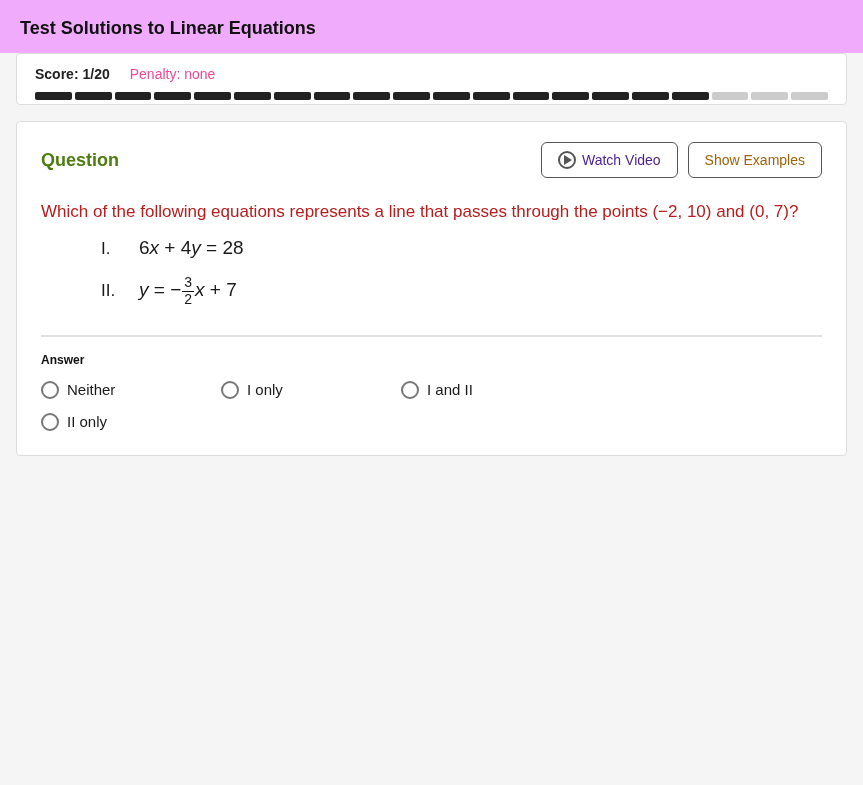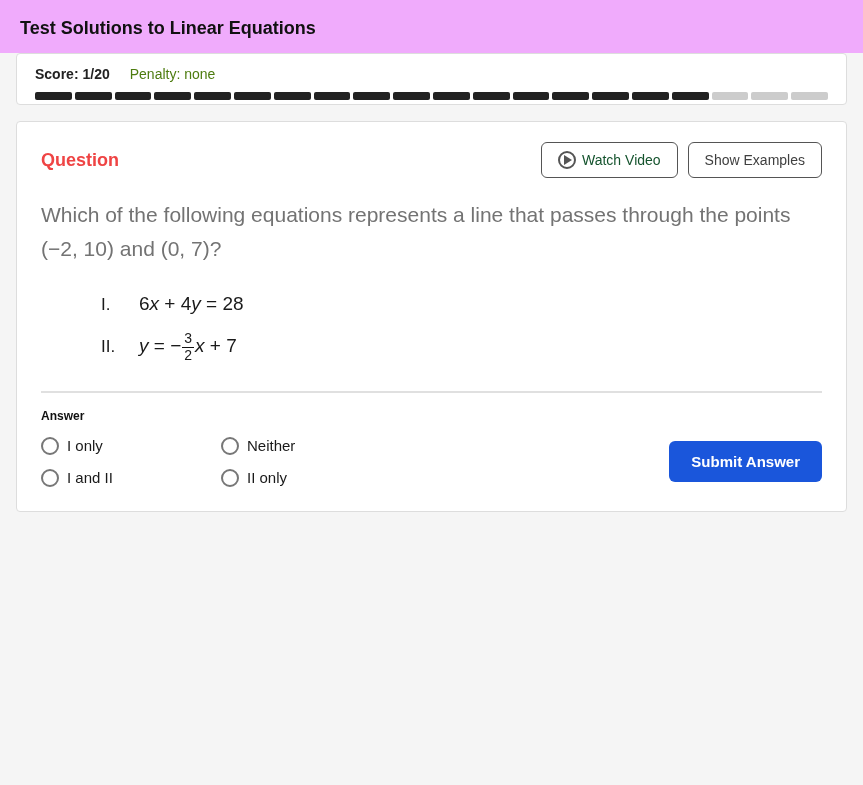--- a/index.html
+++ b/index.html
@@ -35,21 +35,21 @@
     }
 
     .score-label {
       font-size: 14px;
       font-weight: 600;
       color: #222;
     }
 
     .penalty-label {
       font-size: 14px;
-      color: #4d7c0f;
+      color: #ec4899;
     }
 
     .progress-bar-container {
       width: 100%;
       height: 8px;
       display: flex;
       gap: 3px;
       margin-bottom: 4px;
     }
 
@@ -79,40 +79,40 @@
     .question-header {
       display: flex;
       align-items: center;
       justify-content: space-between;
       margin-bottom: 20px;
     }
 
     .question-label {
       font-size: 18px;
       font-weight: 700;
-      color: #ef4444;
+      color: #4d7c0f;
     }
 
     .header-buttons {
       display: flex;
       gap: 10px;
     }
 
     .btn-watch-video {
       display: flex;
       align-items: center;
       gap: 6px;
       border: 1.5px solid #555;
       border-radius: 6px;
       background: #fff;
       padding: 8px 16px;
       font-size: 14px;
       font-weight: 500;
       cursor: pointer;
-      color: #14532d;
+      color: #4c1d95;
     }
 
     .btn-watch-video .play-icon {
       width: 18px;
       height: 18px;
       border: 2px solid #555;
       border-radius: 50%;
       display: flex;
       align-items: center;
       justify-content: center;
@@ -128,28 +128,28 @@
     }
 
     .btn-show-examples {
       border: 1.5px solid #555;
       border-radius: 6px;
       background: #fff;
       padding: 8px 16px;
       font-size: 14px;
       font-weight: 500;
       cursor: pointer;
-      color: #404040;
+      color: #a16207;
     }
 
     .question-text {
-      font-size: 21px;
+      font-size: 17px;
       line-height: 1.6;
-      color: #737373;
-      margin-bottom: 28px;
+      color: #b91c1c;
+      margin-bottom: 12px;
     }
 
     .equation-list {
       margin: 0 0 28px 60px;
     }
 
     .equation-item {
       font-size: 18px;
       margin-bottom: 16px;
       display: flex;
@@ -311,31 +311,28 @@
       </span>
     </div>
   </div>
 
   <div class="answer-section">
     <div class="answer-label">Answer</div>
     <div class="answer-grid">
 
       <label class="radio-option">
         <span class="radio-circle"></span>
+        <span>Neither</span>
+      </label>
+
+      <label class="radio-option">
+        <span class="radio-circle"></span>
         <span>I only</span>
       </label>
 
-      <label class="radio-option">
-        <span class="radio-circle"></span>
-        <span>Neither</span>
-      </label>
-
-      <div class="submit-btn-container">
-        <button class="btn-submit">Submit Answer</button>
-      </div>
 
       <label class="radio-option">
         <span class="radio-circle"></span>
         <span>I and II</span>
       </label>
 
       <label class="radio-option">
         <span class="radio-circle"></span>
         <span>II only</span>
       </label>

